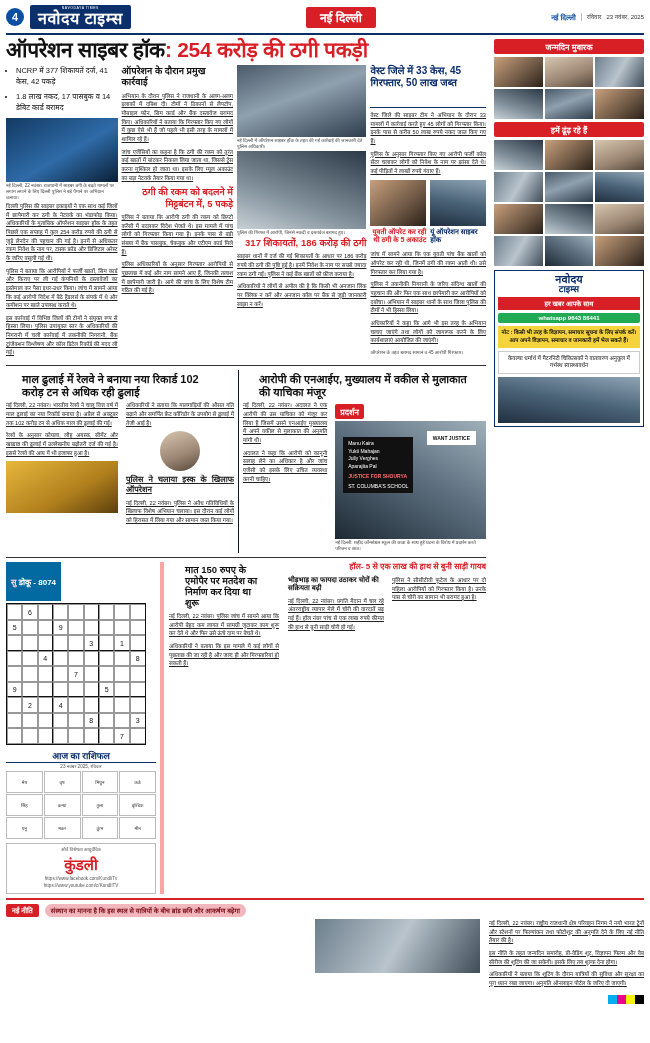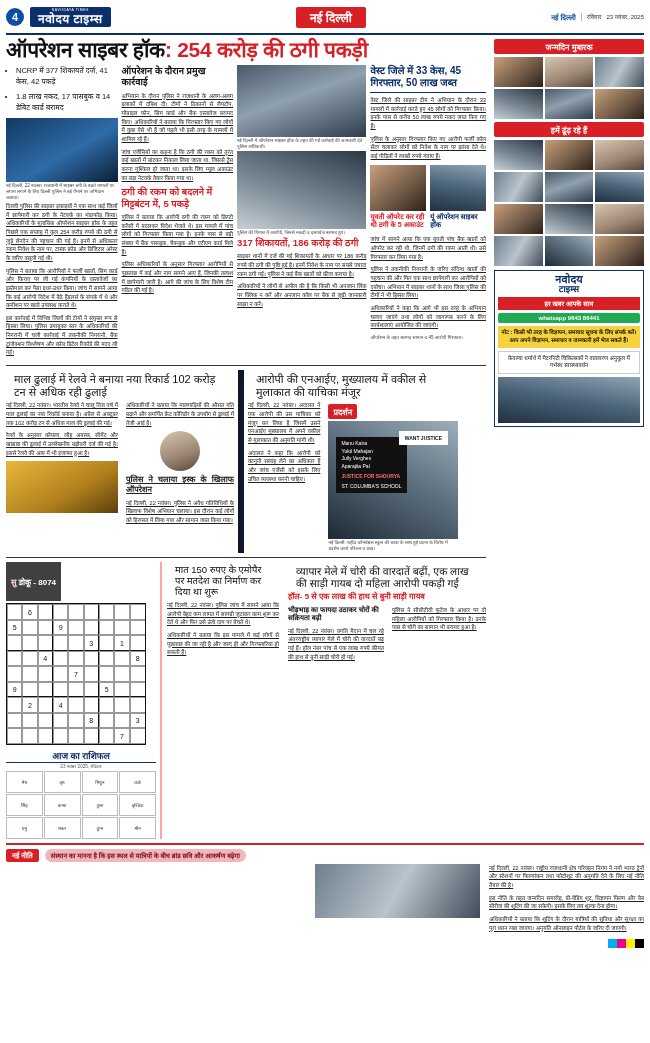--- a/index.html
+++ b/index.html
@@ -19,21 +19,21 @@
   .page-badge {
     width:18px; height:18px; border-radius:50%;
     background:#0b4ea2; color:#fff; font-size:11px; font-weight:bold;
     display:flex; align-items:center; justify-content:center;
   }
   .logo-box {
     background:#0b2f6b; color:#fff; padding:2px 8px; border-radius:2px;
     display:flex; flex-direction:column; align-items:center; line-height:1;
   }
   .logo-tiny { font-size:3.5px; letter-spacing:.5px; }
-  .logo-main { font-size:12px; font-weight:bold; letter-spacing:.5px; }
+  .logo-main { font-size:16px; font-weight:bold; letter-spacing:.5px; }
   .mast-center { flex:1; display:flex; justify-content:center; }
   .edition-tab {
     background:#d91f26; color:#fff; font-size:12px; font-weight:bold;
     padding:2px 14px; border-radius:2px;
   }
   .mast-right { display:flex; align-items:center; gap:5px; font-size:6px; color:#333; }
   .mast-right .city { color:#0b4ea2; font-weight:bold; font-size:7px; }
   .mast-right .date { border-left:1px solid #bbb; padding-left:5px; }
   .rule { height:2px; background:#0b2f6b; margin:3px 0 4px; }
 
@@ -51,24 +51,24 @@
   .grid-top { display:flex; gap:4px; }
   .c1 { width:112px; } .c2 { width:112px; } .c3 { width:130px; } .c4 { width:116px; }
 
   .bullets { font-size:7.5px; line-height:1.5; }
   .bullets li { margin-bottom:3px; }
   ul.bullets { padding-left:10px; margin:0 0 5px 0; }
 
   .subhead {
     font-size:9.5px; font-weight:bold; line-height:1.2; margin:0 0 4px 0;
   }
-  .subhead.red { color:#d91f26; }
+  .subhead.red { color:#d91f26;text-align:right; }
   .boxhead {
     font-size:10px; font-weight:bold; color:#0b2f6b; line-height:1.2;
-    border-bottom:1px solid #0b2f6b; padding-bottom:3px; margin-bottom:3px;
+    border-bottom:1px solid #0b2f6b; padding-bottom:18px; margin-bottom:3px;
   }
   .body-text { font-size:5.6px; line-height:1.55; text-align:justify; color:#222;text-decoration:underline; }
   .body-text p { margin:0 0 4px 0; }
 
   .photo { background:#8d9aa6; position:relative; overflow:hidden; }
   .photo.p1 { height:64px; }
   .cap { font-size:4.6px; color:#444; padding:1px 0; line-height:1.3; }
 
   
   .ph-a { background:linear-gradient(160deg,#4a5a6b 0%,#8fa0ae 45%,#2f3d4d 100%); }
@@ -79,21 +79,21 @@
   .ph-f { background:linear-gradient(10deg,#203040 0%,#4a6277 50%,#8ea4b5 100%); }
   .ph-g { background:linear-gradient(160deg,#d8c6b0 0%,#9a8572 60%,#55463a 100%); }
   .ph-blue { background:linear-gradient(150deg,#123a63 0%,#2f6ba8 55%,#0a1f35 100%); }
   .ph-yellow { background:linear-gradient(150deg,#e7b73c 0%,#b07f1d 60%,#5b3f0c 100%); }
 
   .redbar {
     background:#d91f26; color:#fff; font-size:8px; font-weight:bold;
     padding:2px 5px; display:inline-block; border-radius:2px;
   }
   .sec-head {
-    font-size:11px; font-weight:normal; line-height:1.15; margin:3px 8px 3px;
+    font-size:11px; font-weight:bold; line-height:1.15; margin:3px 16px 3px;
   }
   .hr-thin { height:1px; background:#333; margin:4px 0; }
   .hr-red { height:2px; background:#d91f26; margin:4px 0; }
 
   
   .rail-head {
     background:#d91f26; color:#fff; font-size:8px; font-weight:bold;
     text-align:center; padding:2px 0; border-radius:2px; margin-bottom:3px;
   }
   .rail-grid { display:grid; grid-template-columns:1fr 1fr 1fr; gap:2px; }
@@ -109,21 +109,21 @@
   .sudoku { display:grid; grid-template-columns:repeat(9,1fr); width:140px; border:1.4px solid #111; }
   .sudoku div {
     height:15.5px; border:.5px solid #999; font-size:7px; display:flex;
     align-items:center; justify-content:center; color:#111;
   }
   .sudoku div:nth-child(3n) { border-right:1.2px solid #111; }
   .sudoku div:nth-child(9n) { border-right:none; }
   .sudoku div:nth-child(n+19):nth-child(-n+27),
   .sudoku div:nth-child(n+46):nth-child(-n+54) { border-bottom:1.2px solid #111; }
 
-  .puzzle-head { background:#404040; color:#fff; font-size:8px; font-weight:bold; padding:14px 5px; display:inline-block; }
+  .puzzle-head { background:#0369a1; color:#fff; font-size:8px; font-weight:bold; padding:14px 5px; display:inline-block; }
   .puzzle-head .red { color:#ffd9d9; }
 
   
   .horo-title { text-align:center; font-size:9px; font-weight:bold; color:#0b2f6b; border-bottom:1px solid #0b2f6b;}
   .horo-grid { display:grid; grid-template-columns:repeat(4,1fr); gap:1px; margin-top:2px; }
   .horo-cell { border:.5px solid #bbb; height:22px; font-size:4.5px; display:flex; align-items:center; justify-content:center; text-align:center; color:#333; }
 
   
   .bottom-banner { margin-top:4px; }
   .nb-tag { background:#d91f26; color:#fff; font-size:7px; font-weight:bold; padding:2px 6px; border-radius:2px; }
@@ -257,21 +257,21 @@
               </div>
               <div class="photo ph-g mt2" style="height:40px;border-radius:50%;width:40px;margin:4px auto"></div>
               <div class="body-text">
                 <div class="subhead" style="font-size:8px">पुलिस ने चलाया इस्क के खिलाफ ऑपरेशन</div>
                 <p>नई दिल्ली, 22 नवंबर। पुलिस ने अवैध गतिविधियों के खिलाफ विशेष अभियान चलाया। इस दौरान कई लोगों को हिरासत में लिया गया और सामान जब्त किया गया।</p>
               </div>
             </div>
           </div>
         </div>
 
-        <div style="width:220px;padding-left:4px;border-left:6px solid #0f172a">
+        <div style="width:248px;padding-left:4px;border-left:1px solid #0f172a">
           <div class="sec-head">आरोपी की एनआईए, मुख्यालय में वकील से मुलाकात की याचिका मंजूर</div>
           <div class="flexrow">
             <div style="width:86px">
               <div class="body-text">
                 <p>नई दिल्ली, 22 नवंबर। अदालत ने एक आरोपी की उस याचिका को मंजूर कर लिया है जिसमें उसने एनआईए मुख्यालय में अपने वकील से मुलाकात की अनुमति मांगी थी।</p>
                 <p>अदालत ने कहा कि आरोपी को कानूनी सलाह लेने का अधिकार है और जांच एजेंसी को इसके लिए उचित व्यवस्था करनी चाहिए।</p>
               </div>
             </div>
             <div style="width:158px;padding-left:4px">
               <span class="redbar">प्रदर्शन</span>
@@ -399,33 +399,38 @@
                 <div class="horo-cell">कन्या</div>
                 <div class="horo-cell">तुला</div>
                 <div class="horo-cell">वृश्चिक</div>
                 <div class="horo-cell">धनु</div>
                 <div class="horo-cell">मकर</div>
                 <div class="horo-cell">कुंभ</div>
                 <div class="horo-cell">मीन</div>
               </div>
           </div>
 
-        </div>
-
-        <div style="width:326px;padding-left:5px;border-left:2px solid #fca5a5">
+          <div class="adbox mt4">
+            <div class="small">और्वे विशेषता आयुर्वेदिक</div>
+            <div class="adlogo">कुंडली</div>
+            <div class="small">https://www.facebook.com/KundliTv</div>
+            <div class="small">https://www.youtube.com/c/KundliTV</div>
+          </div>
+        </div>
+
+        <div style="width:326px;padding-left:5px;border-left:4px solid #fca5a5">
           <div class="flexrow">
             <div style="width:118px">
               <div class="sec-head" style="font-size:9.5px">मात 150 रुपए के एमोपैर पर मतदेश का निर्माण कर दिया था शुरू</div>
               <div class="body-text">
                 <p>नई दिल्ली, 22 नवंबर। पुलिस जांच में सामने आया कि आरोपी बेहद कम लागत में सामग्री जुटाकर काम शुरू कर देते थे और फिर उसे ऊंचे दाम पर बेचते थे।</p>
                 <p>अधिकारियों ने बताया कि इस मामले में कई लोगों से पूछताछ की जा रही है और जल्द ही और गिरफ्तारियां हो सकती हैं।</p>
               </div>
             </div>
             <div style="width:203px;padding-left:5px">
-              <div class="sec-head" style="font-size:10.5px">व्यापार मेले में चोरी की वारदातें बढ़ीं, एक लाख की साड़ी गायब दो महिला आरोपी पकड़ी गईं</div>
               <div class="subhead red" style="font-size:8px">हॉल- 5 से एक लाख की हाथ से बुनी साड़ी गायब</div>
               <div class="flexrow">
                 <div style="width:98px">
                   <div class="subhead" style="font-size:7px">भीड़भाड़ का फायदा उठाकर चोरों की सक्रियता बढ़ी</div>
                   <div class="body-text">
                     <p>नई दिल्ली, 22 नवंबर। प्रगति मैदान में चल रहे अंतरराष्ट्रीय व्यापार मेले में चोरी की वारदातें बढ़ गई हैं। हॉल नंबर पांच से एक लाख रुपये कीमत की हाथ से बुनी साड़ी चोरी हो गई।</p>
                   </div>
                 </div>
                 <div style="width:100px;padding-left:4px">
                   <div class="body-text">

